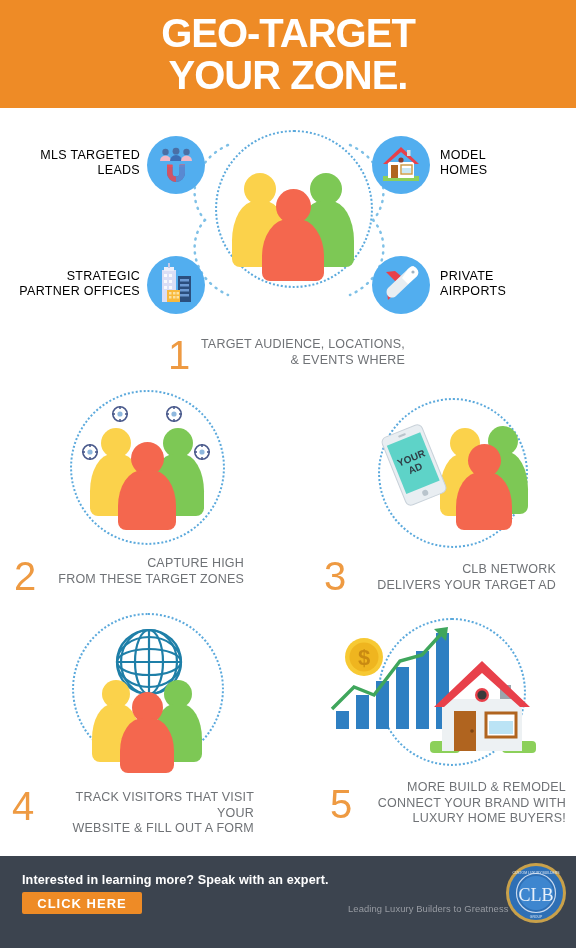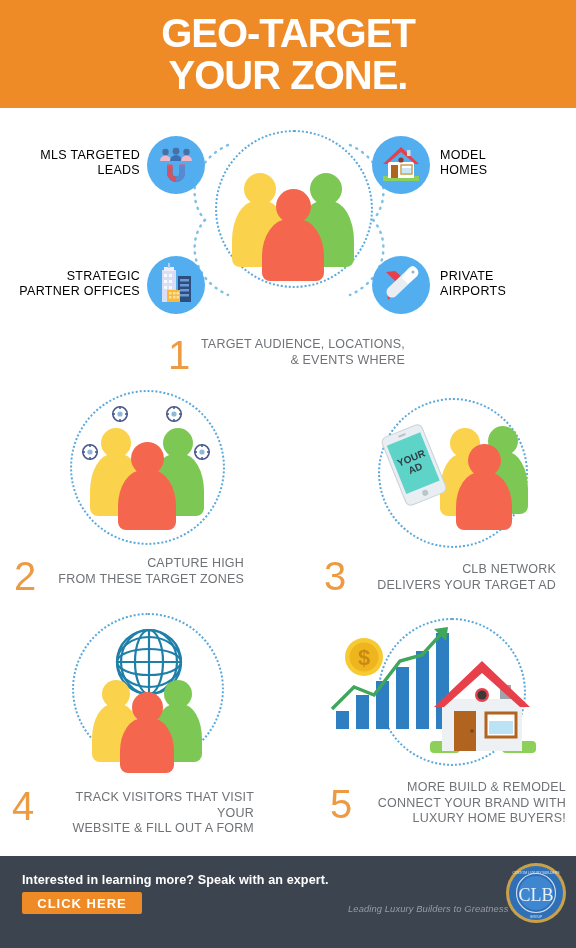--- a/index.html
+++ b/index.html
@@ -68,21 +68,21 @@
   }
   .click-btn {
     position: absolute; left: 22px; top: 36px;
     width: 120px; height: 22px; background: #EE8B26; border-radius: 2px;
     color: #ffffff; font-size: 13px; font-weight: bold; letter-spacing: 1px;
     display: flex; align-items: center; justify-content: center;
     border: none; cursor: pointer;
   }
   .tagline {
     position: absolute; left: 348px; top: 47px;
-    color: #989CA3; font-size: 9.4px; letter-spacing: .1px; font-style: italic;
+    color: #989CA3; font-size: 9.4px; letter-spacing: .1px;
   }
   .logo {
     position: absolute; left: 505px; top: 862px; width: 62px; height: 62px;
   }
 </style>
 </head>
 <body>
 
 <div class="page">
 

